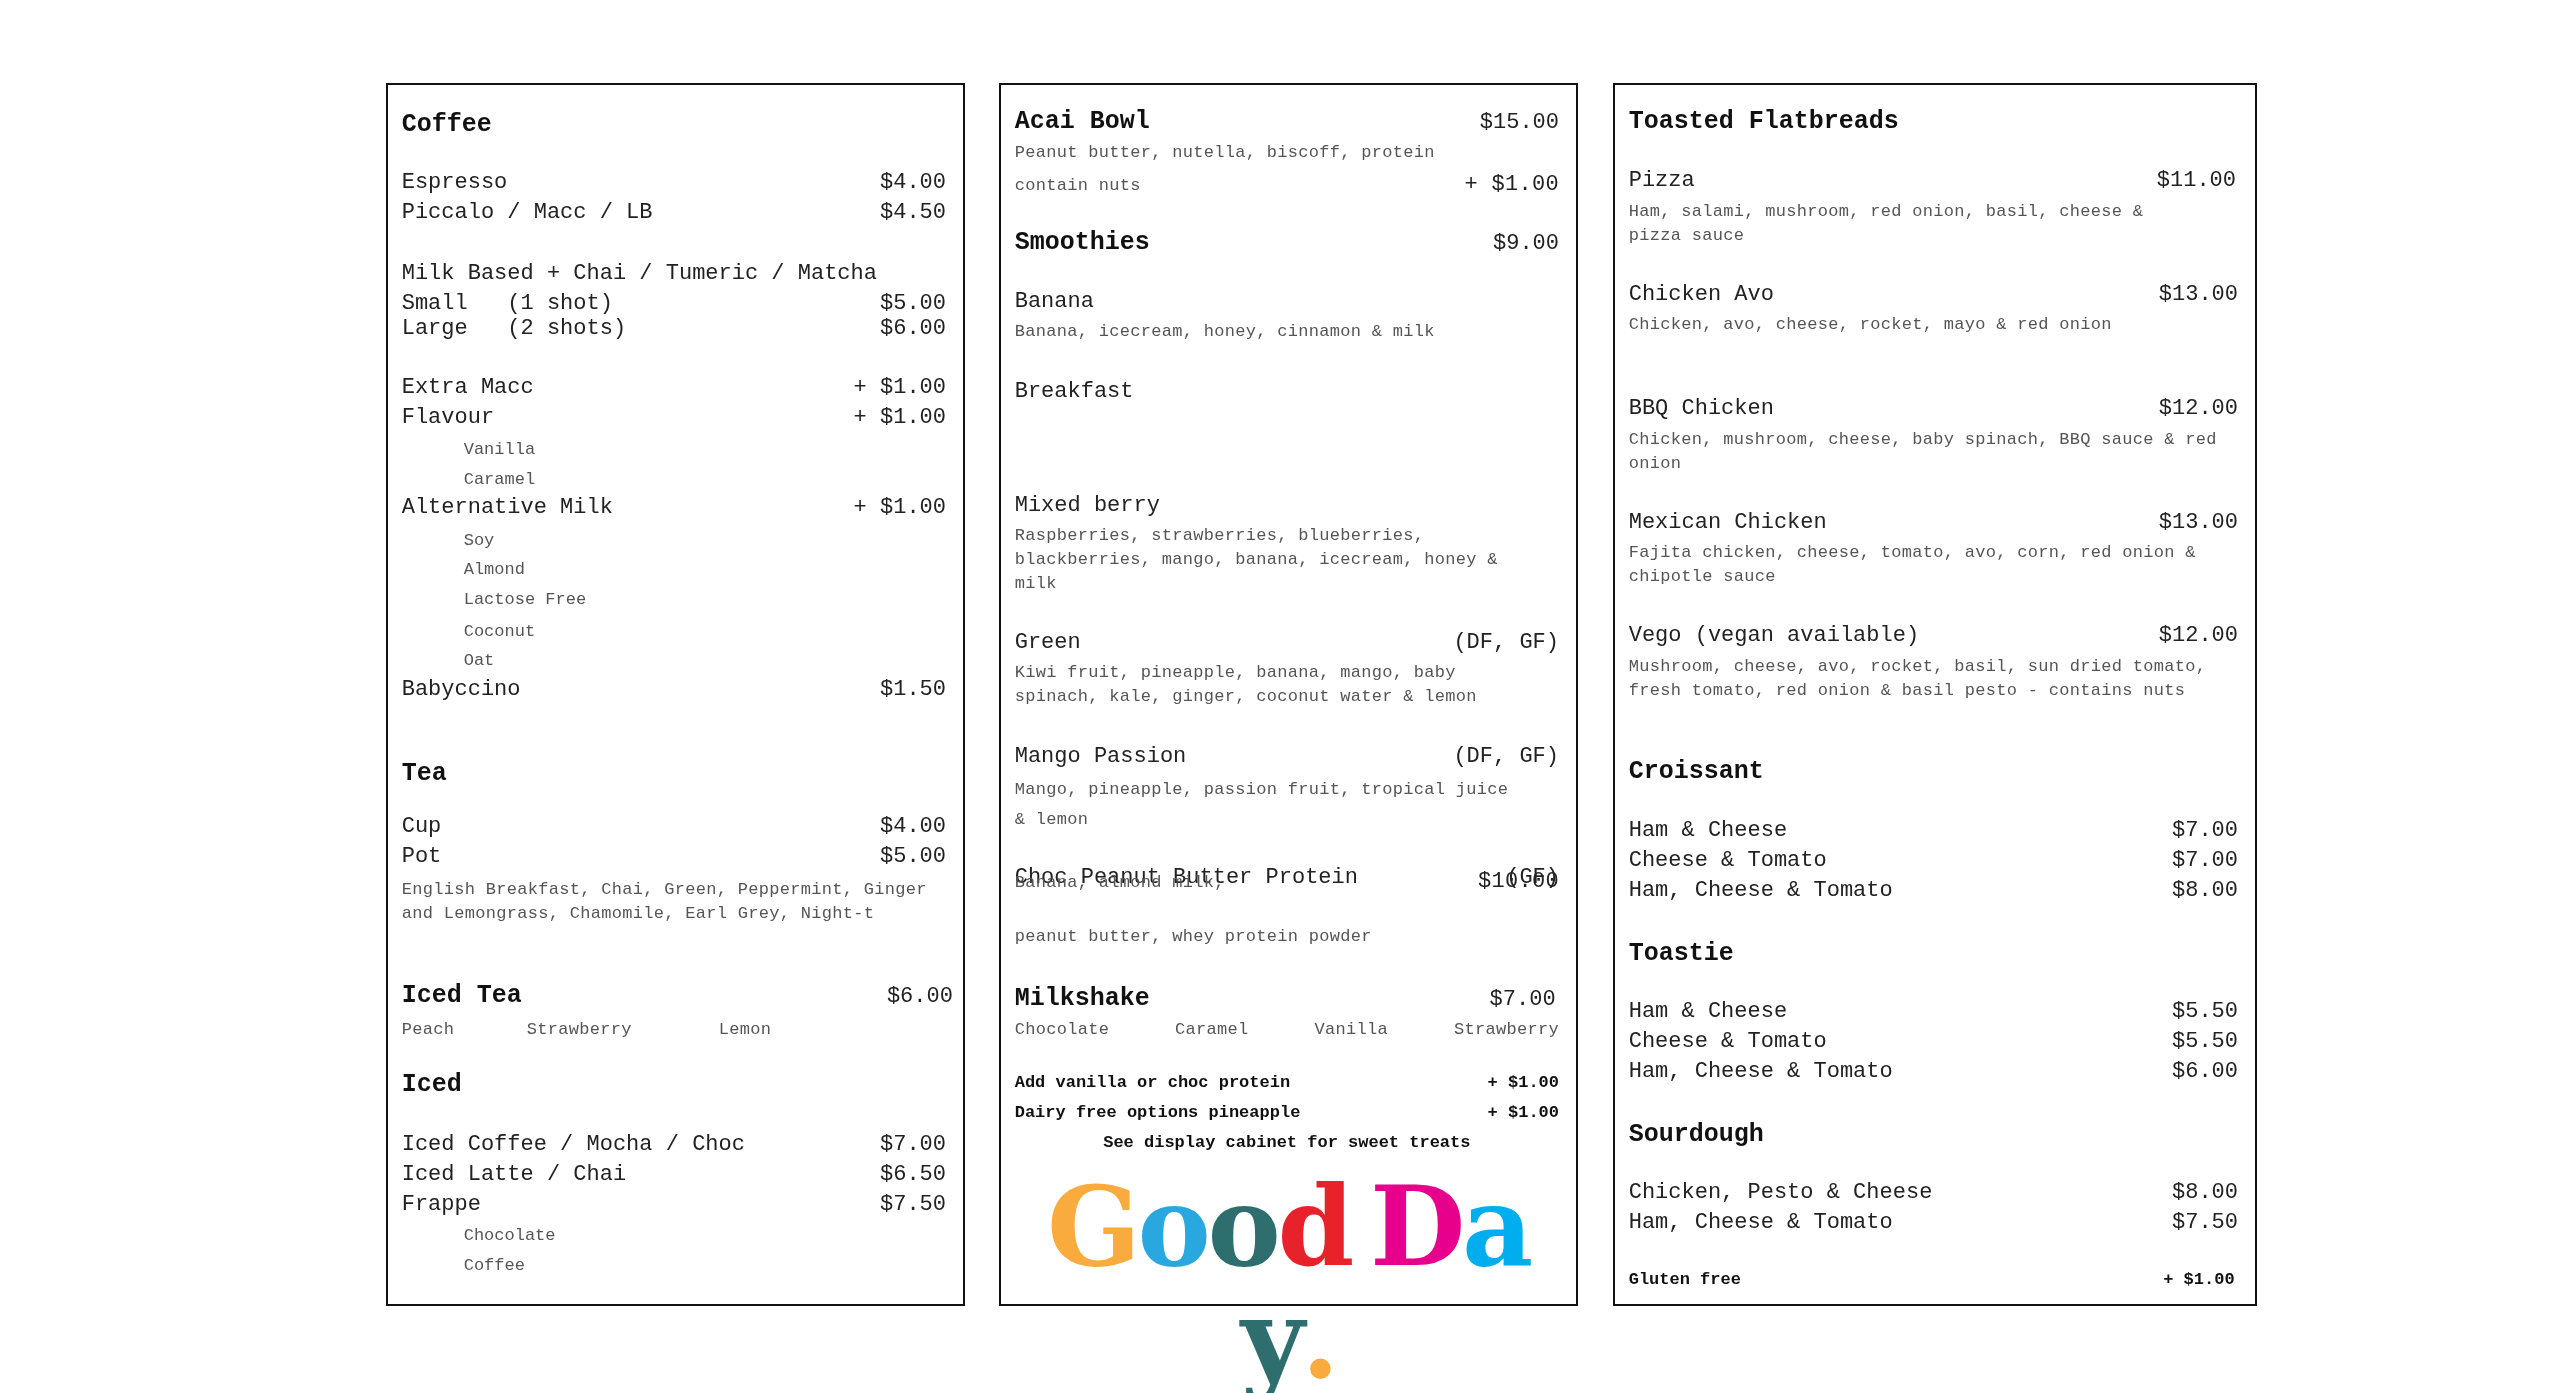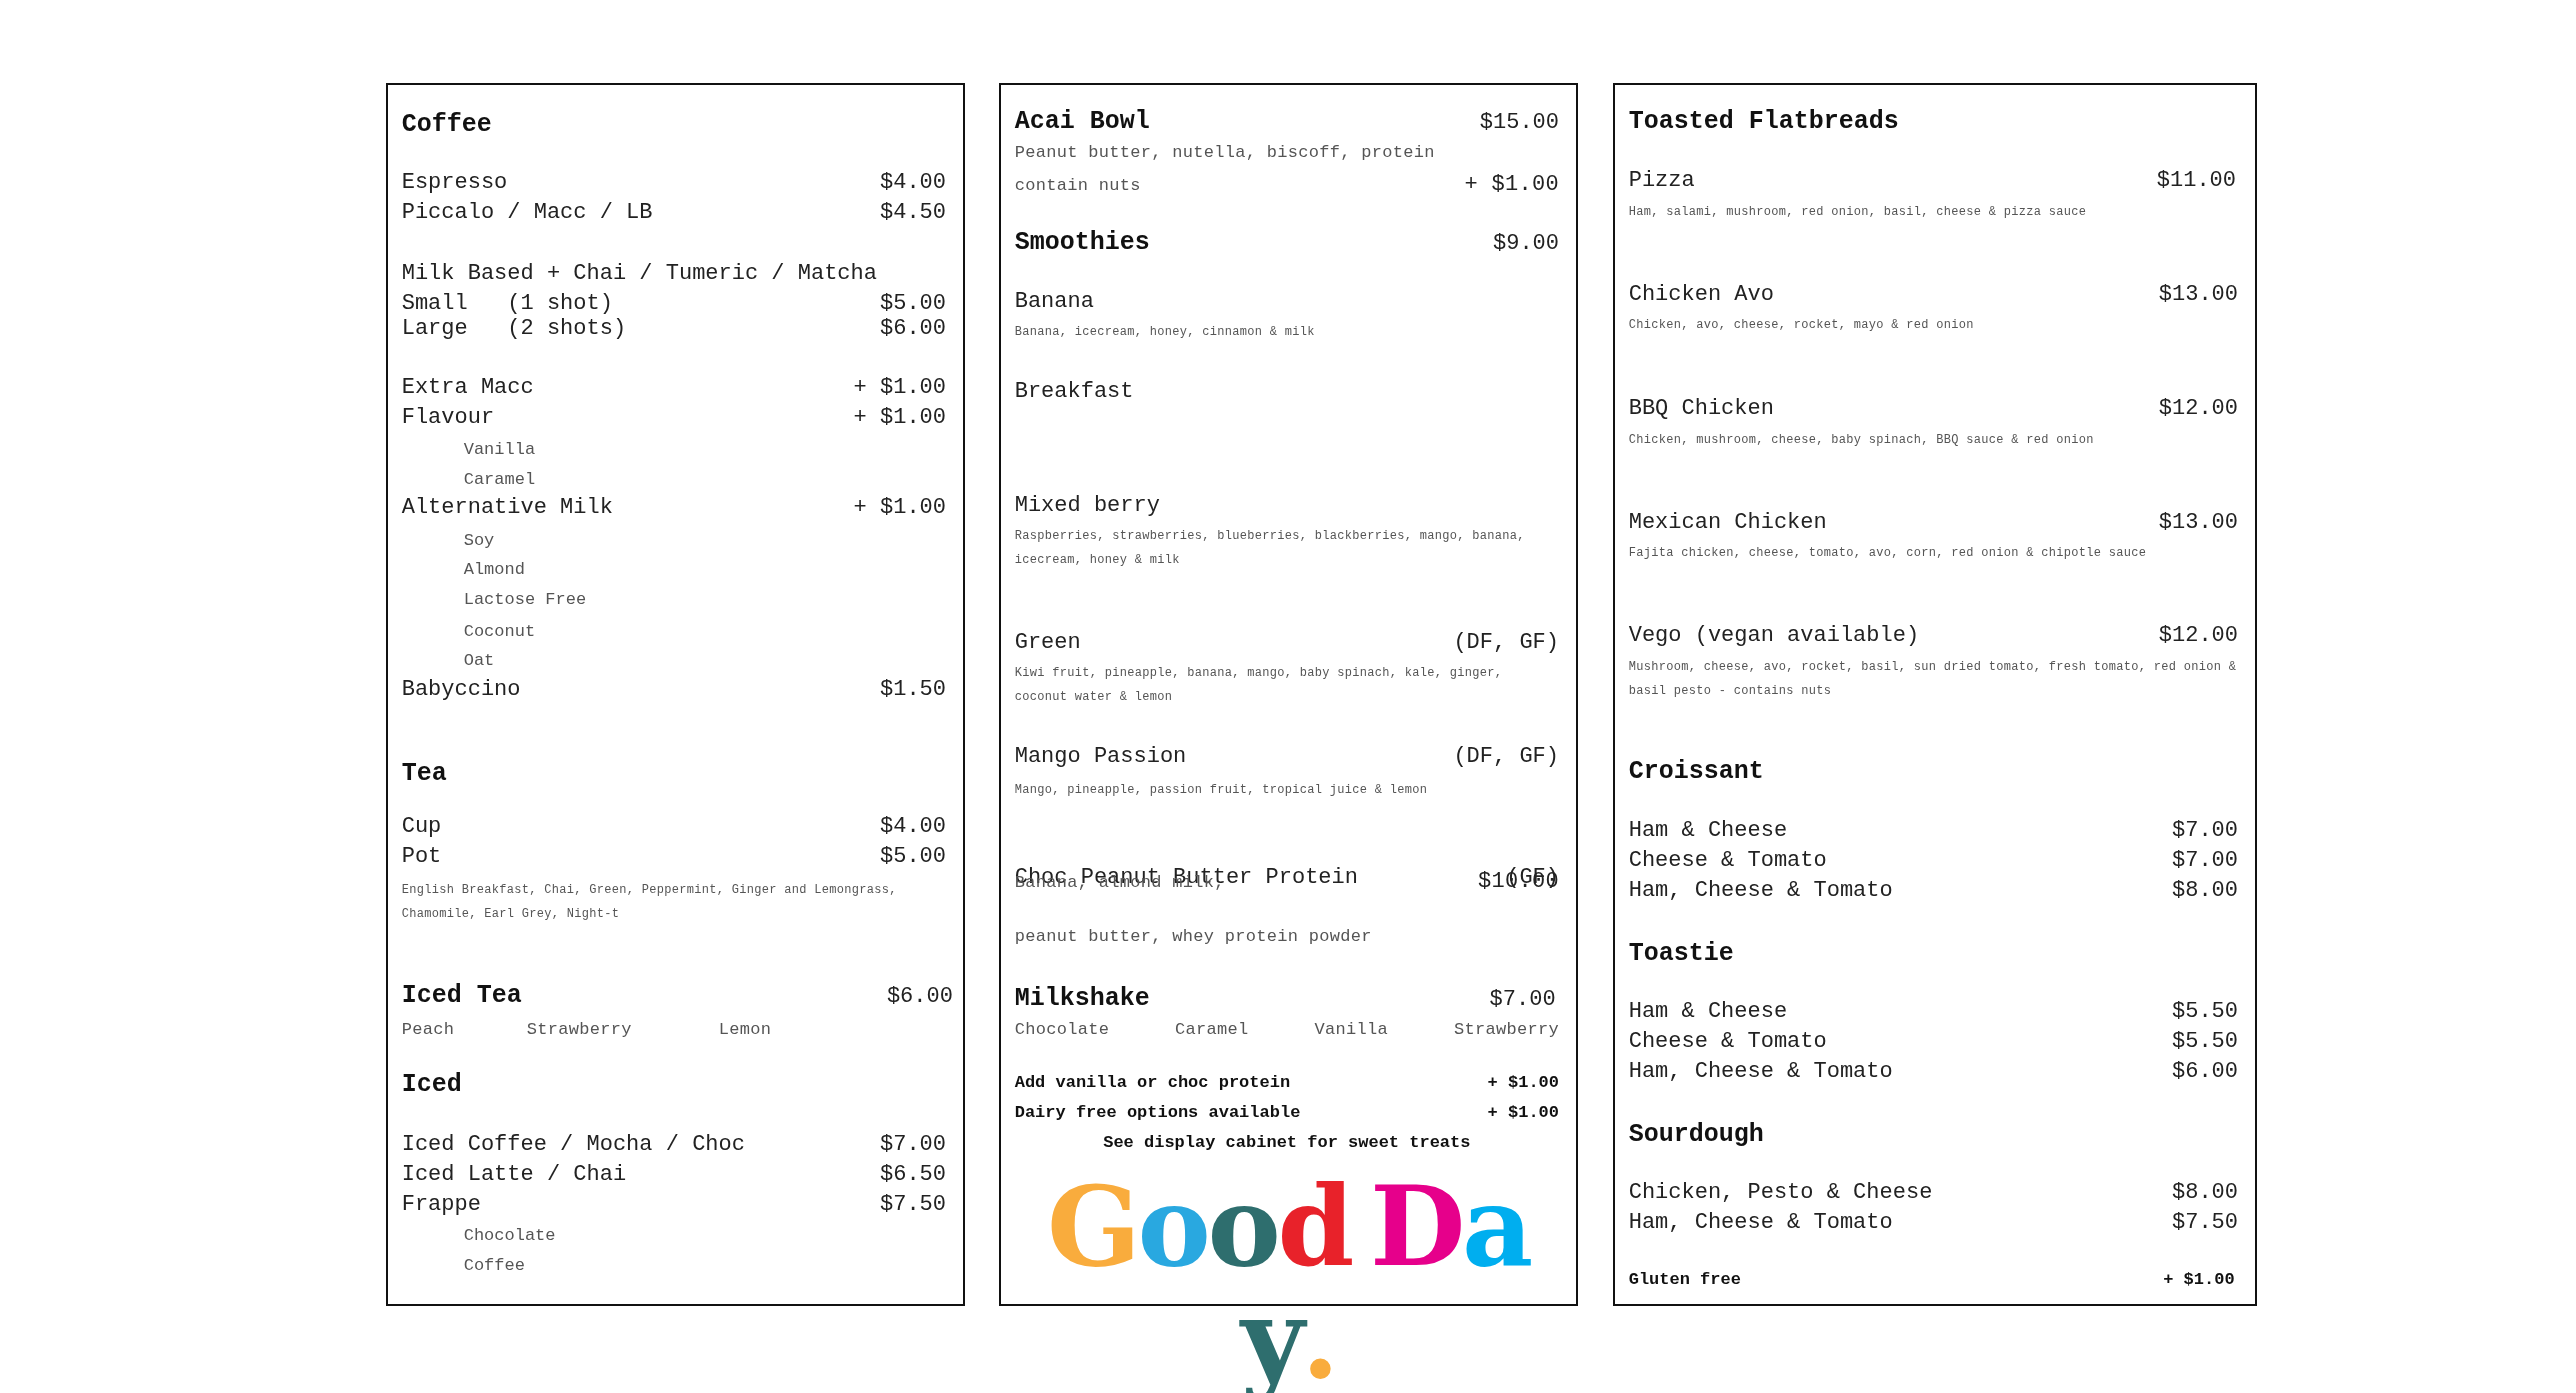--- a/index.html
+++ b/index.html
@@ -9,21 +9,21 @@
   #p1 { left:386px; width:579px; }
   #p2 { left:999px; width:579px; }
   #p3 { left:1613px; width:644px; }
   .row { position:absolute; left:13.7px; right:17px; display:flex; justify-content:space-between; align-items:baseline; white-space:pre; }
   .h { font-weight:bold; font-size:25px; color:#111; }
   .i { font-size:22px; color:#222; }
   .d { font-size:17px; color:#555; letter-spacing:0.3px; }
   .sub { font-size:17px; color:#555; padding-left:62px; }
   .b { font-weight:bold; font-size:17px; color:#111; }
   .price { text-align:right; }
-  .block { position:absolute; left:13.7px; right:17px; font-size:12px; color:#555; line-height:24px; white-space:normal; letter-spacing:0.3px; }
+  .block { position:absolute; left:13.7px; right:17px; font-size:17px; color:#555; line-height:24px; white-space:normal; letter-spacing:0.3px; }
   .center { justify-content:center; }
   .logo { position:absolute; left:17px; right:17px; top:1086px; height:112px; text-align:center;
           font-family:"DejaVu Serif", "Liberation Serif", serif; font-weight:bold; font-size:110px; letter-spacing:-3.4px; line-height:112px; }
   .logo span { display:inline-block; }
 </style>
 </head>
 <body>
 
 <div class="panel" id="p1">
   <div class="row h" style="top:25px"><span>Coffee</span></div>
@@ -89,21 +89,21 @@
   <div class="row i" style="top:780px"><span>Choc Peanut Butter Protein</span><span class="price">(GF)</span></div>
   <div class="row d" style="top:784px"><span>Banana, almond milk,</span><span class="price i">$10.00</span></div>
   <div class="row d" style="top:842px"><span>peanut butter, whey protein powder</span></div>
 
   <div class="row h" style="top:899px"><span>Milkshake</span><span class="price i" style="font-weight:normal; margin-right:3.4px">$7.00</span></div>
   <div class="row d" style="top:935px">
     <span>Chocolate</span><span>Caramel</span><span>Vanilla</span><span>Strawberry</span>
   </div>
 
   <div class="row b" style="top:988px"><span>Add vanilla or choc protein</span><span class="price">+ $1.00</span></div>
-  <div class="row b" style="top:1018px"><span>Dairy free options available</span><span class="price">+ $1.00</span></div>
+  <div class="row b" style="top:1018px"><span>Dairy free options pineapple</span><span class="price">+ $1.00</span></div>
   <div class="row b center" style="top:1048px"><span>See display cabinet for sweet treats</span></div>
 
   <div class="logo">
     <span style="color:#F9AC3D">G</span><span style="color:#29A8E0">o</span><span style="color:#2E6E6E">o</span><span style="color:#E8222A">d</span><span style="width:19px"></span><span style="color:#E6008B">D</span><span style="color:#00AEEF">a</span><span style="color:#2E6E6E">y</span><span style="color:#F9AC3D">.</span>
   </div>
 </div>
 
 <div class="panel" id="p3">
   <div class="row h" style="top:22px"><span>Toasted Flatbreads</span></div>
 

